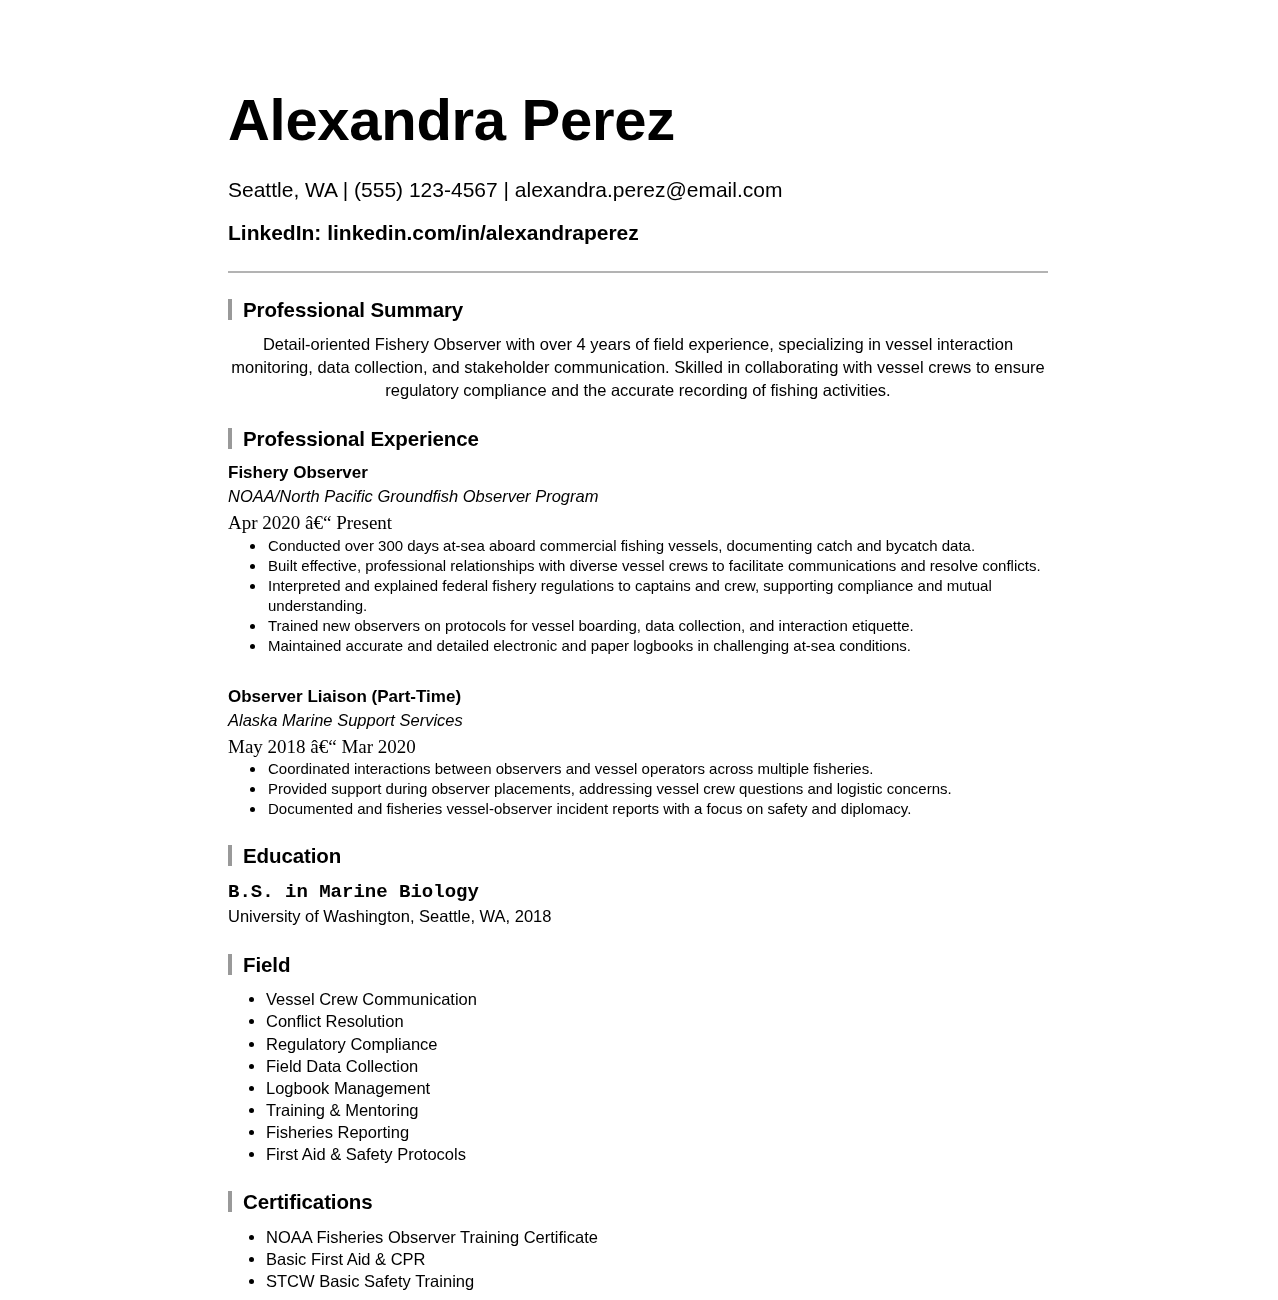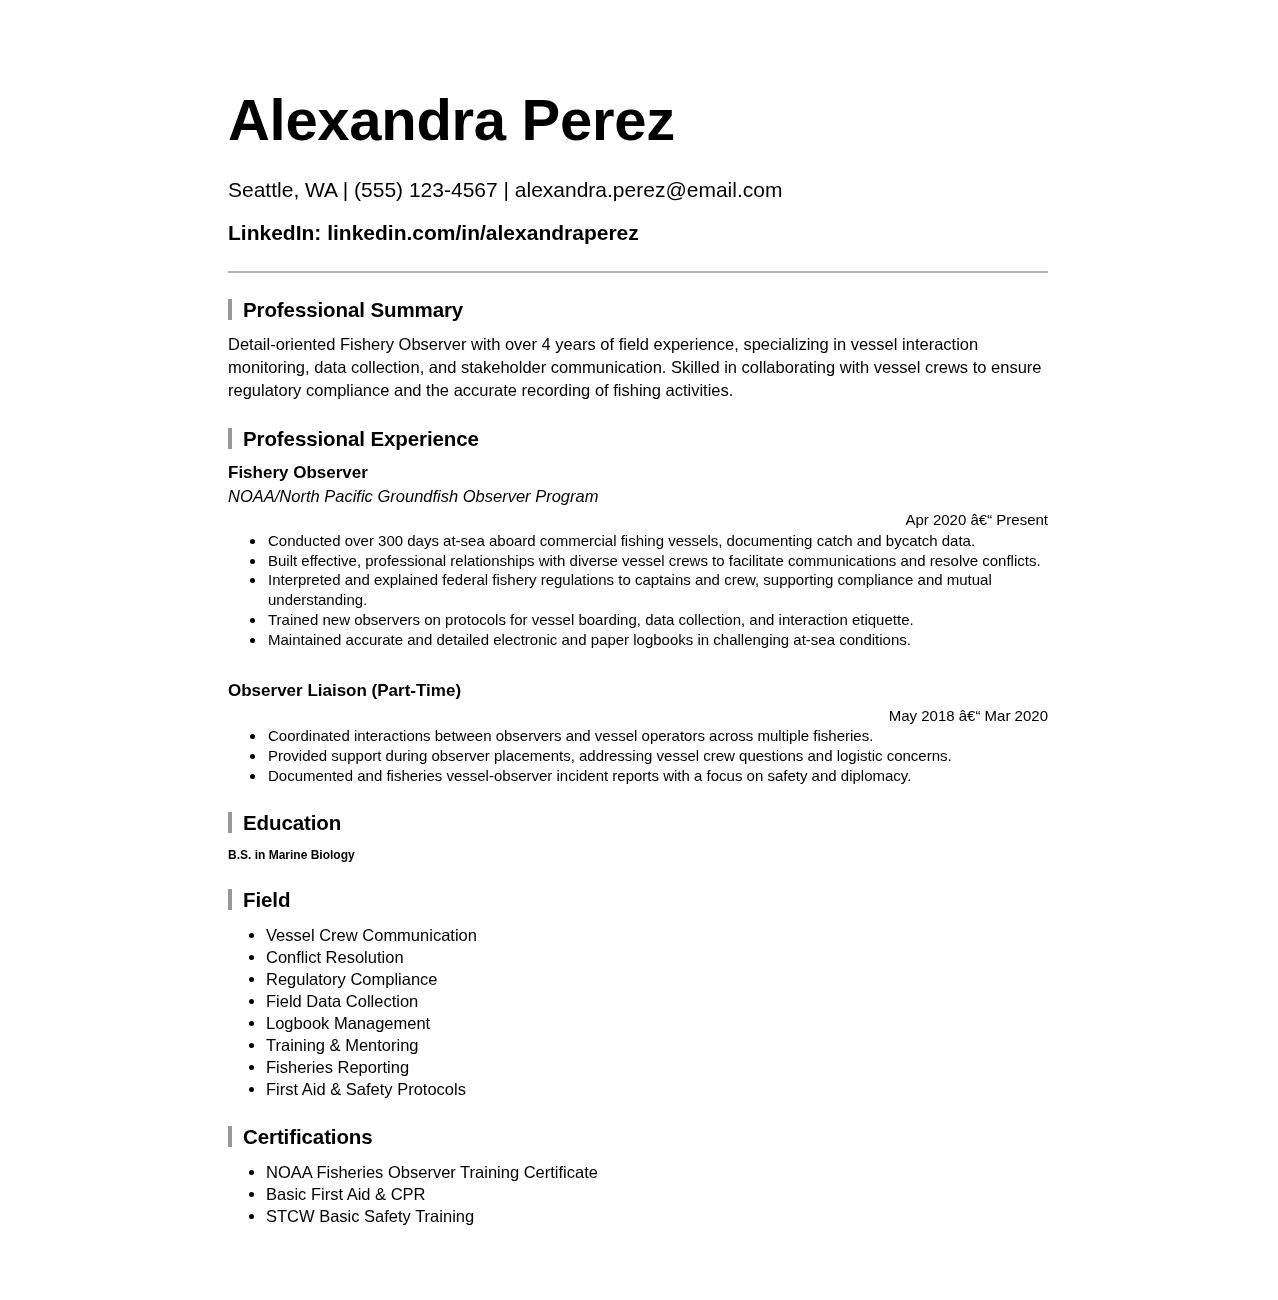--- a/index.html
+++ b/index.html
@@ -71,20 +71,21 @@
     font-weight: bold;
     margin: 0;
     line-height: 1.1;
     letter-spacing: -0.1px;
   }
 
   .summary-text {
     font-size: 16.5px;
     line-height: 1.38;
     margin: 0;
+    text-align: center;
   }
 
   
   .job {
     margin-top: 2px;
   }
   .job + .job {
     margin-top: 30px;
   }
   .job-title {
@@ -93,44 +94,46 @@
     margin: 0;
     line-height: 1.35;
   }
   .job-org {
     font-size: 16.5px;
     font-style: italic;
     margin: 0;
     line-height: 1.35;
   }
   .job-dates {
-    font-size: 15px;
-    text-align: right;
+    font-size: 19px;
+    text-align: left;
     margin: 3px 0 0 0;
     line-height: 1.35;
+    font-family: Liberation Serif, serif;
   }
 
   ul.bullets {
     margin: 0;
     padding-left: 38px;
     list-style-type: disc;
   }
   ul.bullets li {
     font-size: 15px;
     line-height: 1.33;
     margin: 0;
     padding-left: 2px;
   }
 
   
   .edu-degree {
-    font-size: 12px;
-    font-weight: bold;
-    margin: 0;
-    line-height: 1.35;
+    font-size: 19px;
+    font-weight: bold;
+    margin: 0;
+    line-height: 1.35;
+    font-family: Liberation Mono, monospace;
   }
   .edu-school {
     font-size: 16.5px;
     margin: 0;
     line-height: 1.35;
   }
 
   ul.plain-list {
     margin: 0;
     padding-left: 38px;
@@ -176,35 +179,37 @@
           <li>Conducted over 300 days at-sea aboard commercial fishing vessels, documenting catch and bycatch data.</li>
           <li>Built effective, professional relationships with diverse vessel crews to facilitate communications and resolve conflicts.</li>
           <li>Interpreted and explained federal fishery regulations to captains and crew, supporting compliance and mutual understanding.</li>
           <li>Trained new observers on protocols for vessel boarding, data collection, and interaction etiquette.</li>
           <li>Maintained accurate and detailed electronic and paper logbooks in challenging at-sea conditions.</li>
         </ul>
       </div>
 
       <div class="job">
         <p class="job-title">Observer Liaison (Part-Time)</p>
+        <p class="job-org">Alaska Marine Support Services</p>
         <p class="job-dates">May 2018 â€“ Mar 2020</p>
         <ul class="bullets">
           <li>Coordinated interactions between observers and vessel operators across multiple fisheries.</li>
           <li>Provided support during observer placements, addressing vessel crew questions and logistic concerns.</li>
           <li>Documented and fisheries vessel-observer incident reports with a focus on safety and diplomacy.</li>
         </ul>
       </div>
     </div>
 
     <div class="section">
       <div class="section-title">
         <span class="accent-bar"></span>
         <h2>Education</h2>
       </div>
       <p class="edu-degree">B.S. in Marine Biology</p>
+      <p class="edu-school">University of Washington, Seattle, WA, 2018</p>
     </div>
 
     <div class="section">
       <div class="section-title">
         <span class="accent-bar"></span>
         <h2>Field</h2>
       </div>
       <ul class="plain-list">
         <li>Vessel Crew Communication</li>
         <li>Conflict Resolution</li>

